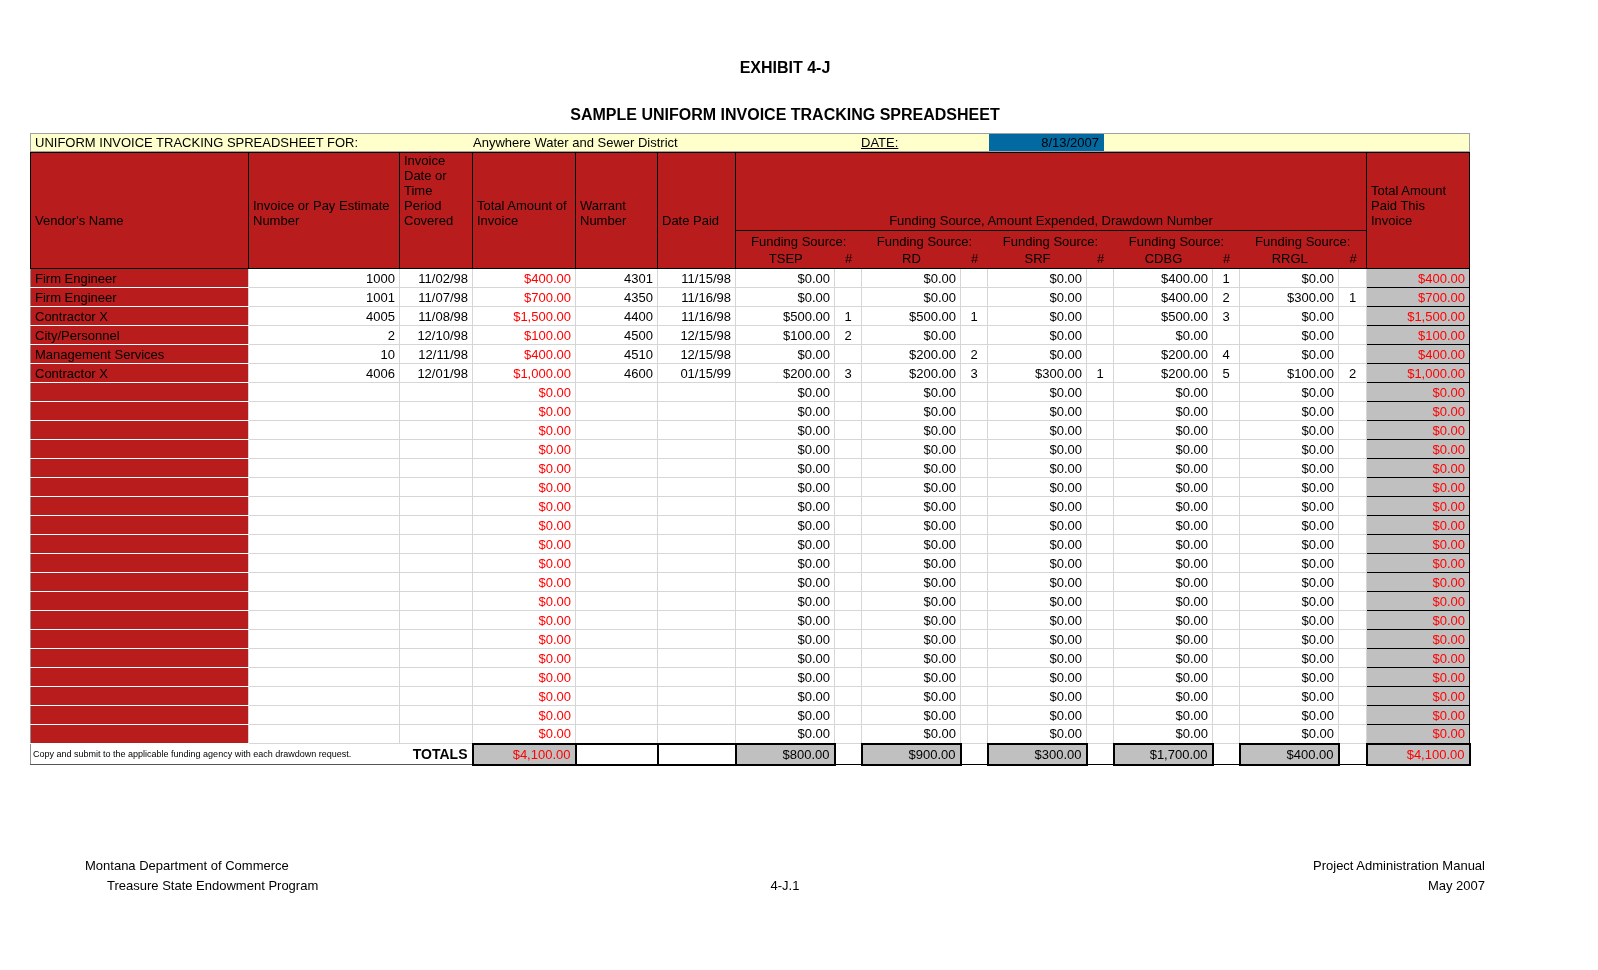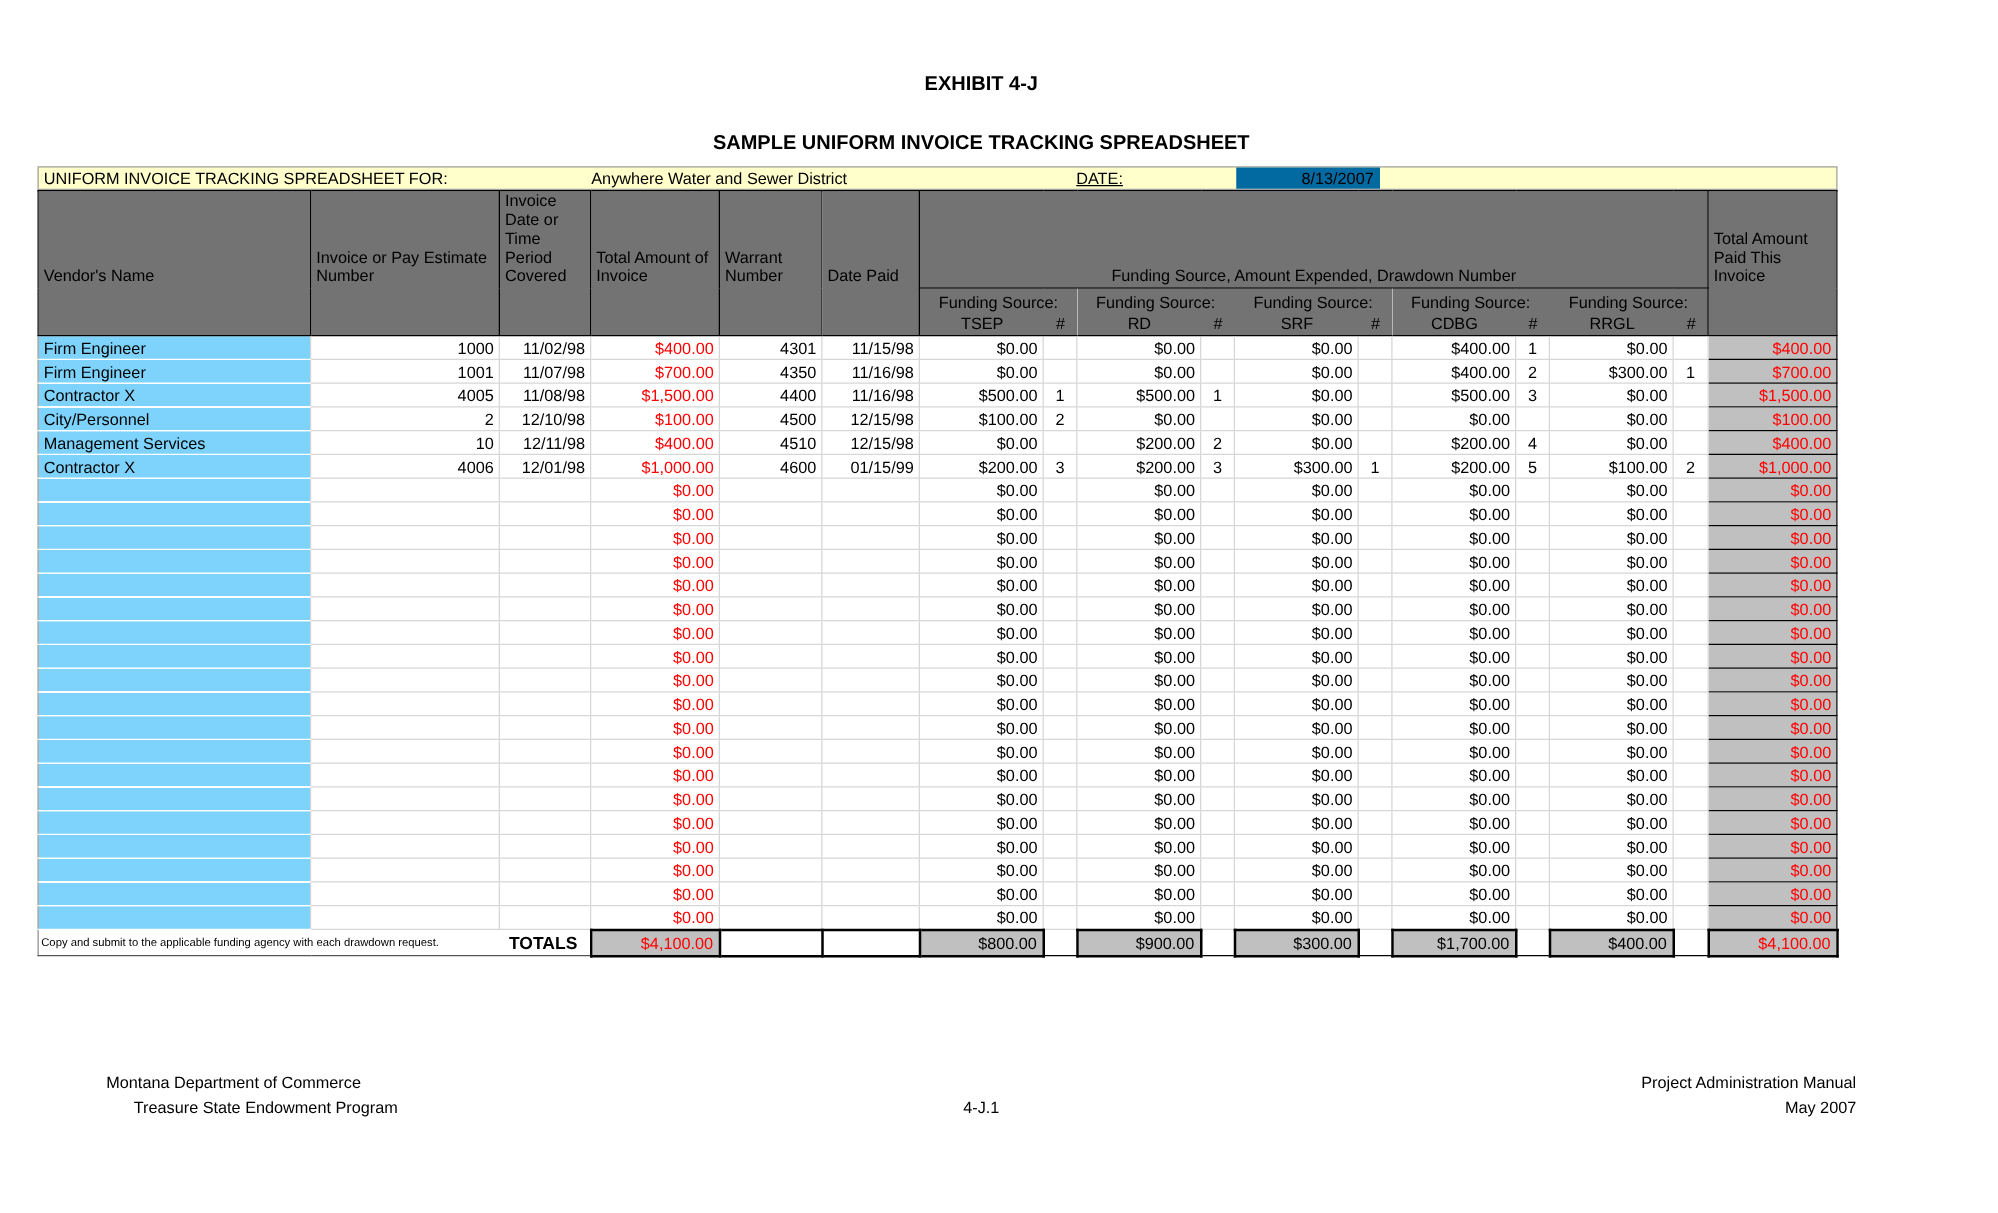--- a/index.html
+++ b/index.html
@@ -20,47 +20,47 @@
   .tb-datelabel{position:absolute;left:830px;top:0;text-decoration:underline;}
   .tb-datecell{position:absolute;left:958px;top:0;width:115px;height:17px;
                background:#0369a1;text-align:right;padding-right:5px;box-sizing:border-box;}
 
   
   .sheet{position:absolute;left:30px;top:152px;}
   table{border-collapse:collapse;table-layout:fixed;font-size:13px;}
   th,td{padding:0 4px;overflow:hidden;white-space:nowrap;box-sizing:border-box;}
 
   
-  th{font-weight:normal;text-align:left;background:#737373;}
+  th{font-weight:normal;text-align:left;background:#b91c1c;}
   .h1{border:1px solid #000;vertical-align:bottom;padding-bottom:40px;
       white-space:normal;line-height:15px;height:97px;}
   .ghead{border:1px solid #000;vertical-align:bottom;text-align:center;
          padding-bottom:2px;white-space:nowrap;}
   .h2{border-bottom:1px solid #000;vertical-align:bottom;padding:0 0 1px 0;
       height:38px;line-height:17px;}
   .fs-label{text-align:center;}
   .fs-line2{display:flex;}
   .fs-name{flex:1;text-align:center;}
   .fs-hash{width:26px;text-align:center;}
 
   
   tbody td{border:1px solid #d6d6d6;height:19px;}
-  .c-vendor{background:#7dd3fc;border-left:1px solid #909090;
+  .c-vendor{background:#b91c1c;border-left:1px solid #909090;
             border-bottom:1px solid #ffffff;text-align:left;}
   .c-r{text-align:right;}
   .c-hash{text-align:center;}
   .c-red{color:#FF0000;}
   .c-total{background:#C0C0C0;border:1px solid #000;text-align:right;color:#FF0000;}
 
   
   .totals td{height:21px;}
   .t-note{font-size:9px;border:none;border-top:1px solid #555;border-left:1px solid #909090;
           border-bottom:1px solid #555;text-align:left;padding-left:2px;}
   .t-label{font-weight:bold;font-size:14px;border:none;border-top:1px solid #555;
-           border-bottom:1px solid #555;text-align:center;padding-left:2px;}
+           border-bottom:1px solid #555;text-align:right;padding-left:2px;}
   .t-gray{background:#C0C0C0;border:2px solid #000;text-align:right;}
   .t-white{background:#fff;border:2px solid #000;}
   .t-hashwhite{background:#fff;border:none;border-top:1px solid #000;border-bottom:1px solid #000;}
 
   
   .footer-line{position:absolute;font-size:13px;white-space:nowrap;}
   #footer-left1{left:85px;top:858px;}
   #footer-left2{left:85px;top:878px;margin-left:22px;}
   #footer-center{left:30px;top:878px;width:1510px;text-align:center;}
   #footer-right1{left:30px;top:858px;width:1455px;text-align:right;}

